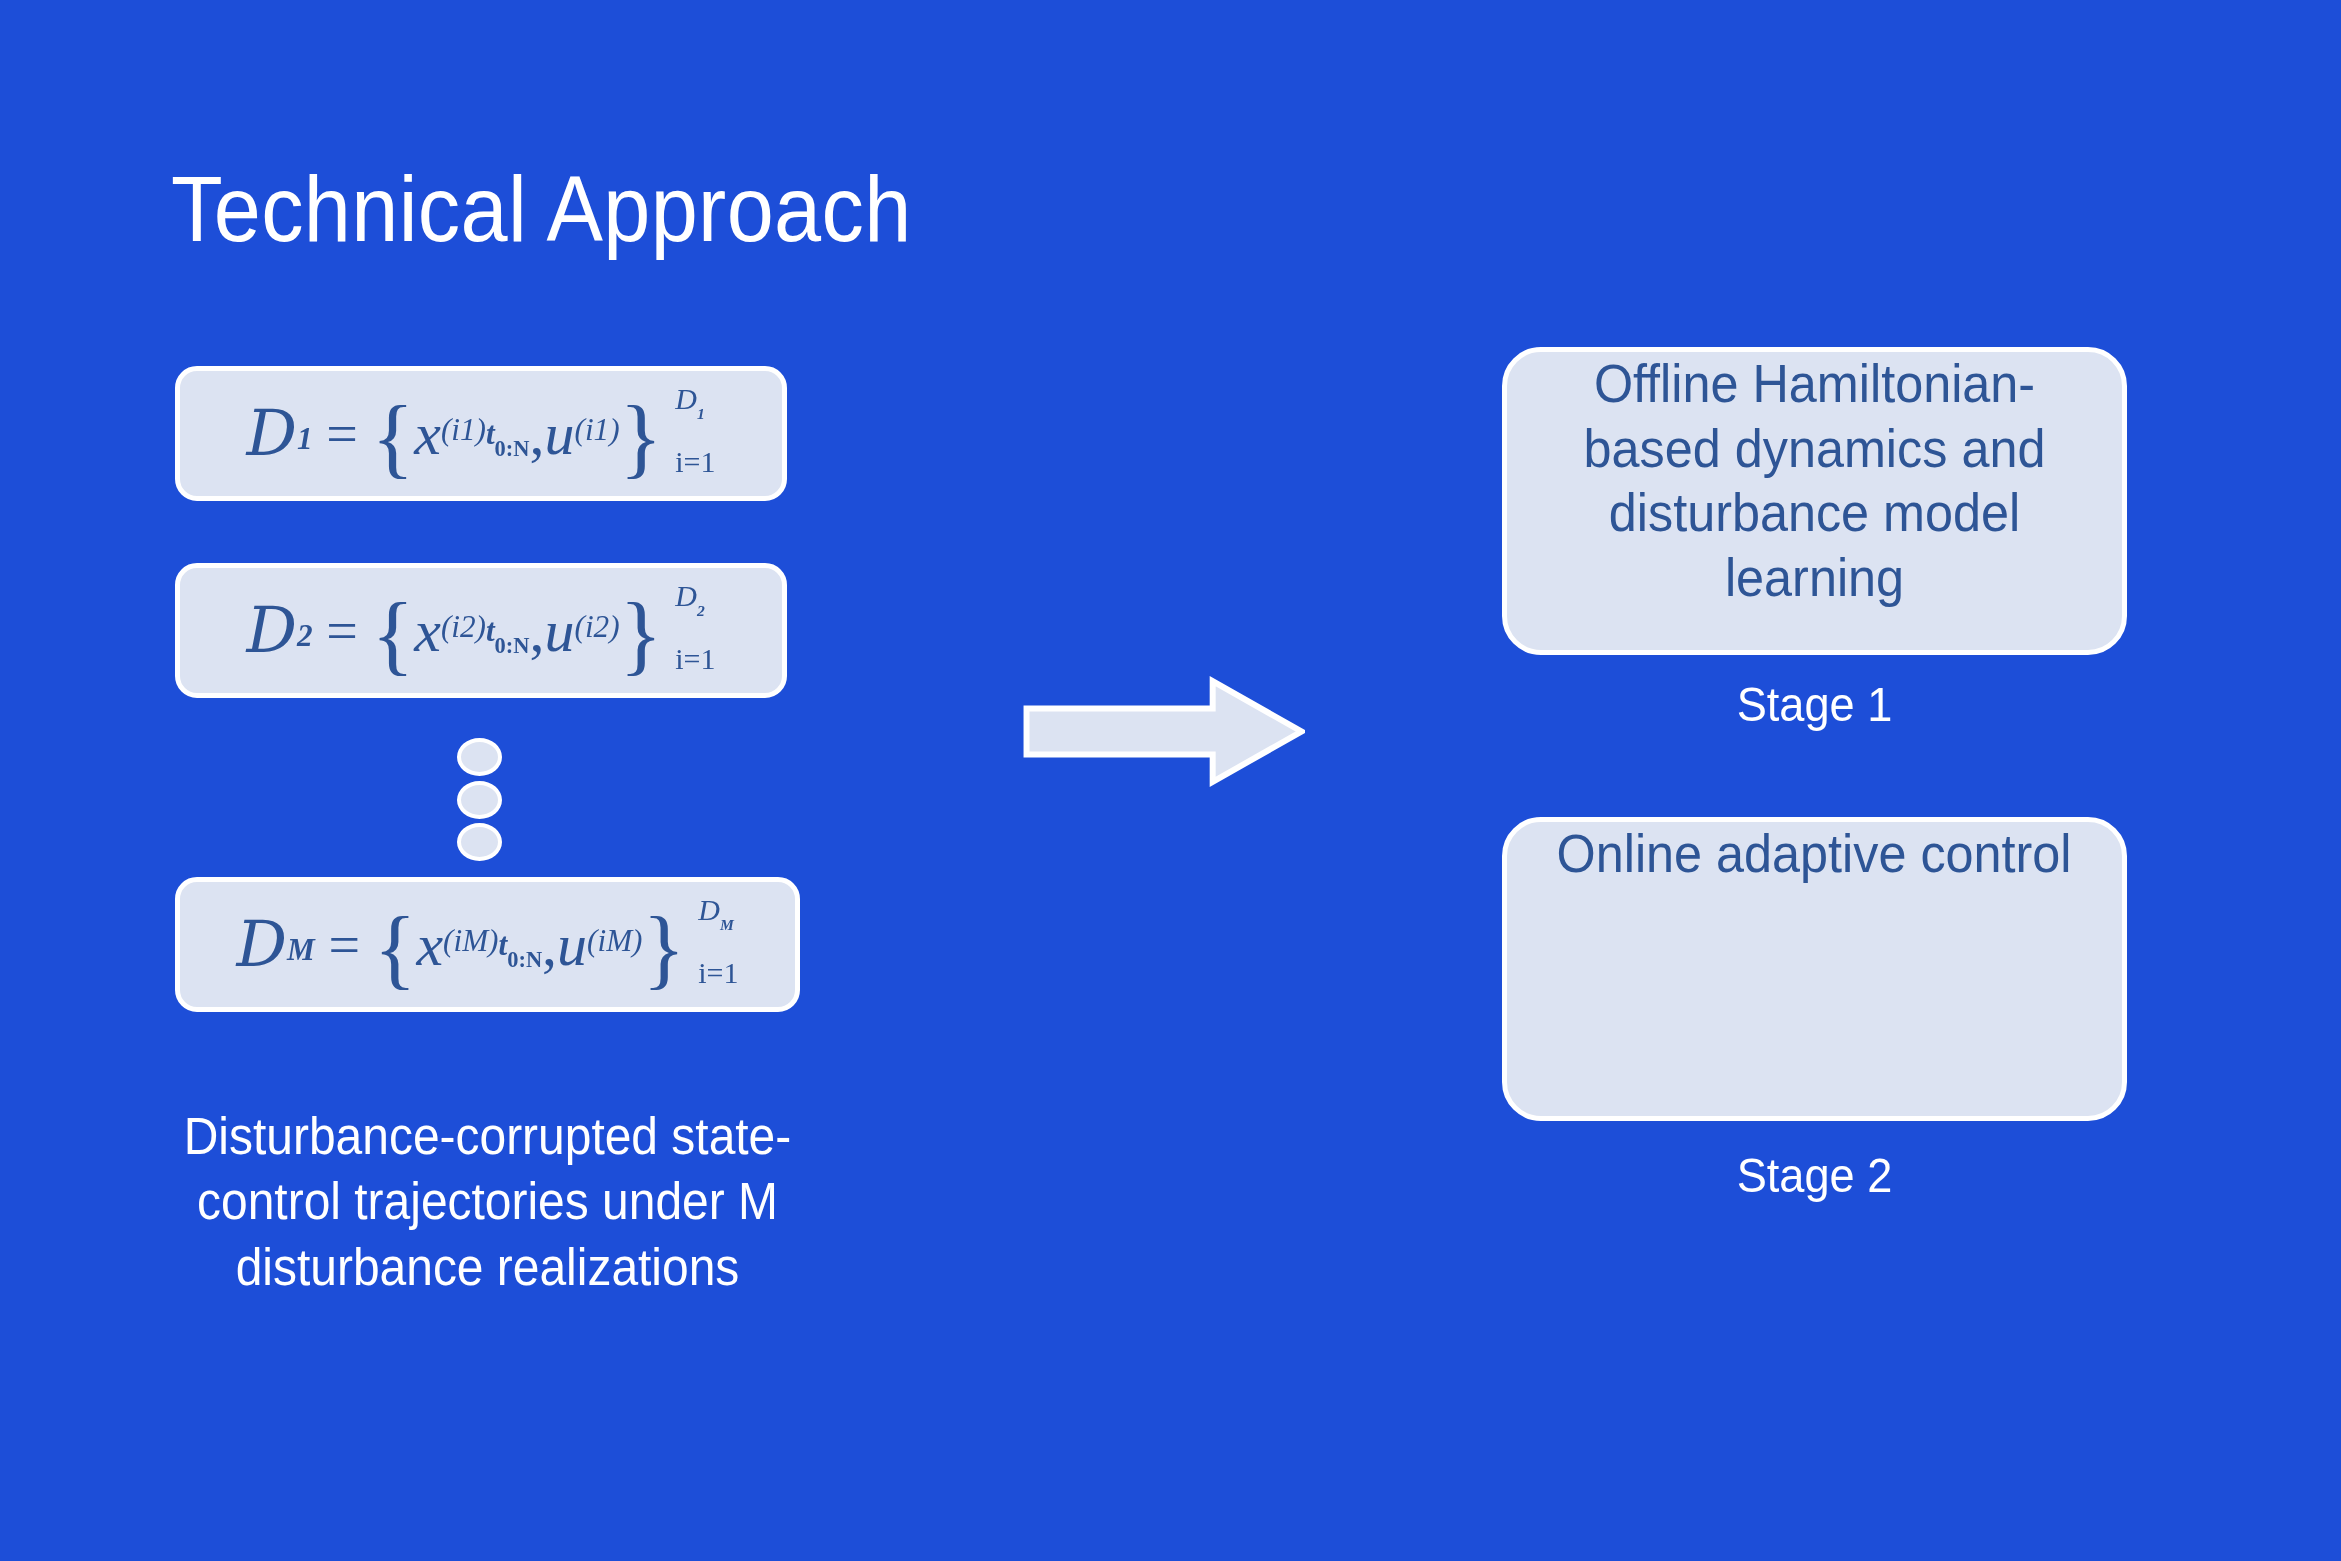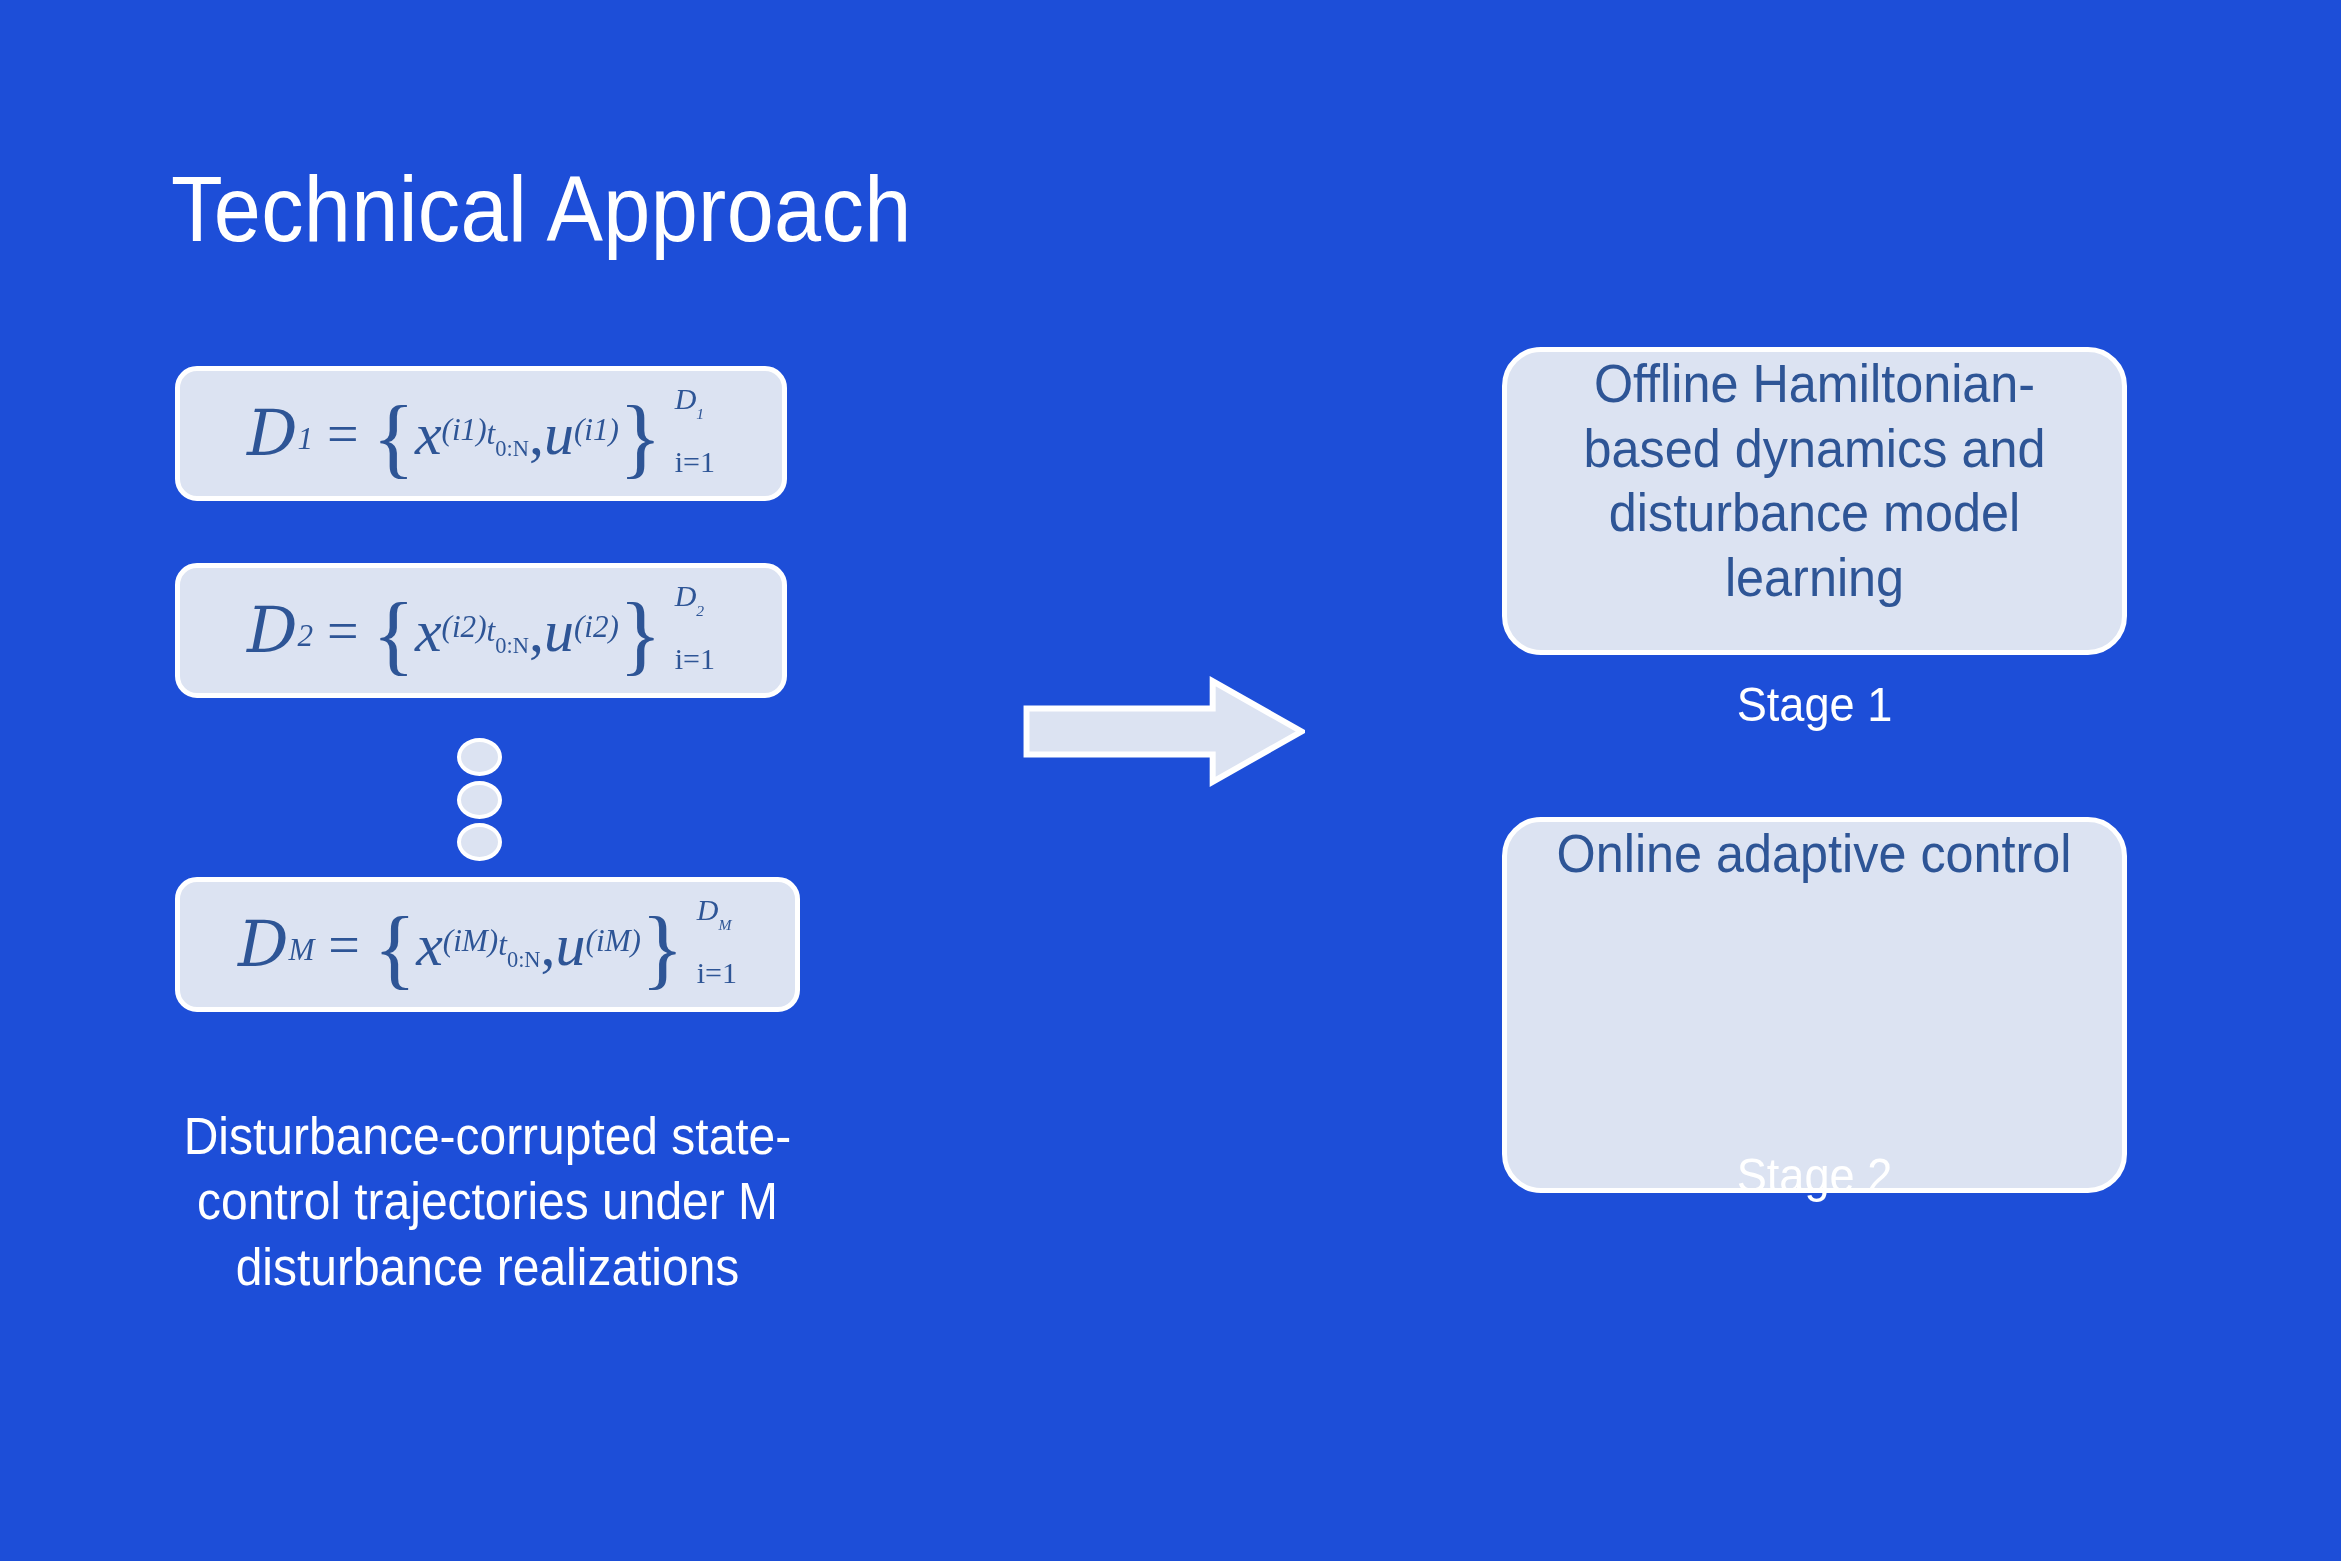--- a/index.html
+++ b/index.html
@@ -106,21 +106,21 @@
     font-family: "Liberation Serif", serif;
   }
   .sub, .sup {
     font-size: 0.52em;
     font-style: italic;
     line-height: 0;
     position: relative;
     display: inline-block;
   }
   .sup { vertical-align: super; top: -0.12em; }
-  .sub { vertical-align: sub; top: 0.18em; }
+  .sub { vertical-align: sub; top: 0.18em; font-weight: bold; }
   .sub .sub2 {
     font-size: 0.72em;
     vertical-align: sub;
     position: relative;
     top: 0.2em;
   }
   .nsty { font-style: normal; }
   .stack {
     display: inline-block;
     vertical-align: middle;
@@ -254,19 +254,19 @@
     <svg width="282" height="111" viewBox="0 0 330 130">
       <polygon points="4,38 222,38 222,6 326,65 222,124 222,92 4,92" fill="#DCE3F2" stroke="#FFFFFF" stroke-width="7" stroke-linejoin="miter"></polygon>
     </svg>
   </div>
 
   <div class="lb-box stage-box" style="left:1502px; top:347px; width:625px; height:308px;">
     <div class="stage-text">Offline Hamiltonian-based dynamics and disturbance model learning</div>
   </div>
   <div class="caption stage-label" style="left:1502px; top:676px;">Stage 1</div>
 
-  <div class="lb-box stage-box" style="left:1502px; top:817px; width:625px; height:376px;">
+  <div class="lb-box stage-box" style="left:1502px; top:817px; width:625px; height:304px;">
     <div class="stage-text">Online adaptive control</div>
   </div>
   <div class="caption stage-label" style="left:1502px; top:1147px;">Stage 2</div>
 
 </div>
 
 
 </body></html>

